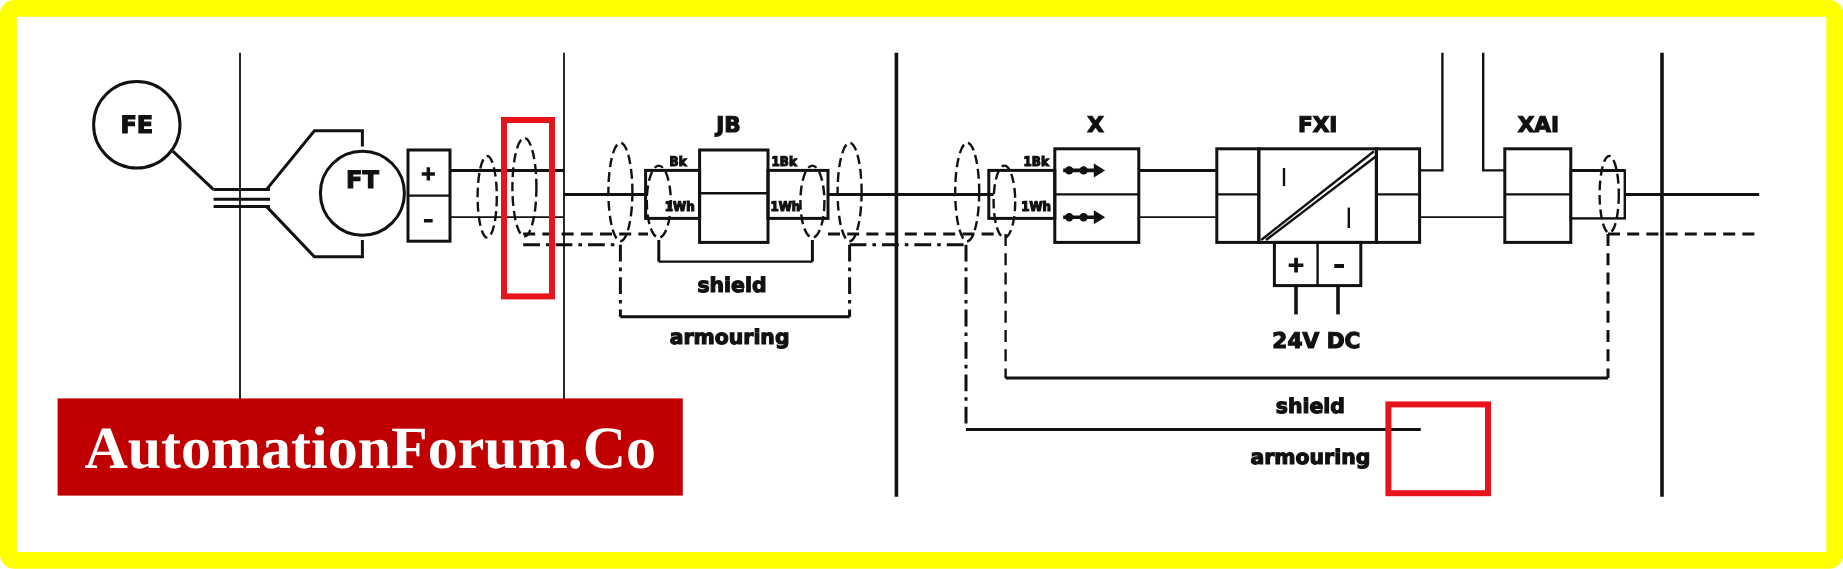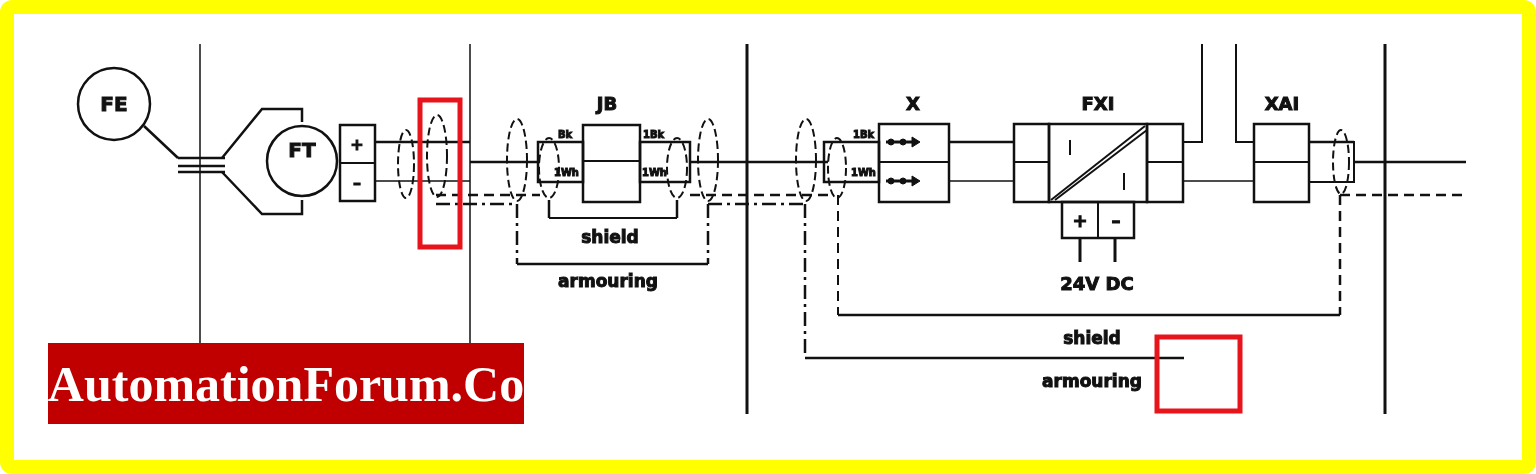--- a/index.html
+++ b/index.html
@@ -1,21 +1,21 @@
 <!DOCTYPE html>
 <html><head>
 <meta charset="utf-8">
 <style>
   html, body { margin: 0; padding: 0; background: #ffffff; }
   body { width: 1536px; height: 474px; position: relative; overflow: hidden; font-family: "DejaVu Sans", sans-serif; }
   .frame { position: absolute; left: 0; top: 0; width: 1536px; height: 474px; box-sizing: border-box; border: 14px solid #ffff00; border-radius: 12px; background: #ffffff; }
   svg { position: absolute; left: 0; top: 0; }
   .lbl { font-family: "DejaVu Sans", sans-serif; font-weight: bold; fill: #111; }
   .sm { font-family: "DejaVu Sans Condensed", "DejaVu Sans", sans-serif; font-weight: bold; fill: #111; font-size: 11px; }
-  .banner { position: absolute; left: 48px; top: 343px; width: 476px; height: 81px; background: #c00000; display: flex; align-items: center; justify-content: center; }
+  .banner { position: absolute; left: 48px; top: 332px; width: 521px; height: 81px; background: #c00000; display: flex; align-items: center; justify-content: center; }
   .banner span { color: #ffffff; font-family: "Liberation Serif", "DejaVu Serif", serif; font-weight: bold; font-size: 50px; letter-spacing: 0px; }
 </style>
 </head>
 <body>
 
 <div class="frame"></div>
 
 <svg width="1536" height="474" viewBox="0 0 1536 474" stroke="#111" fill="none">
 
   <g>

